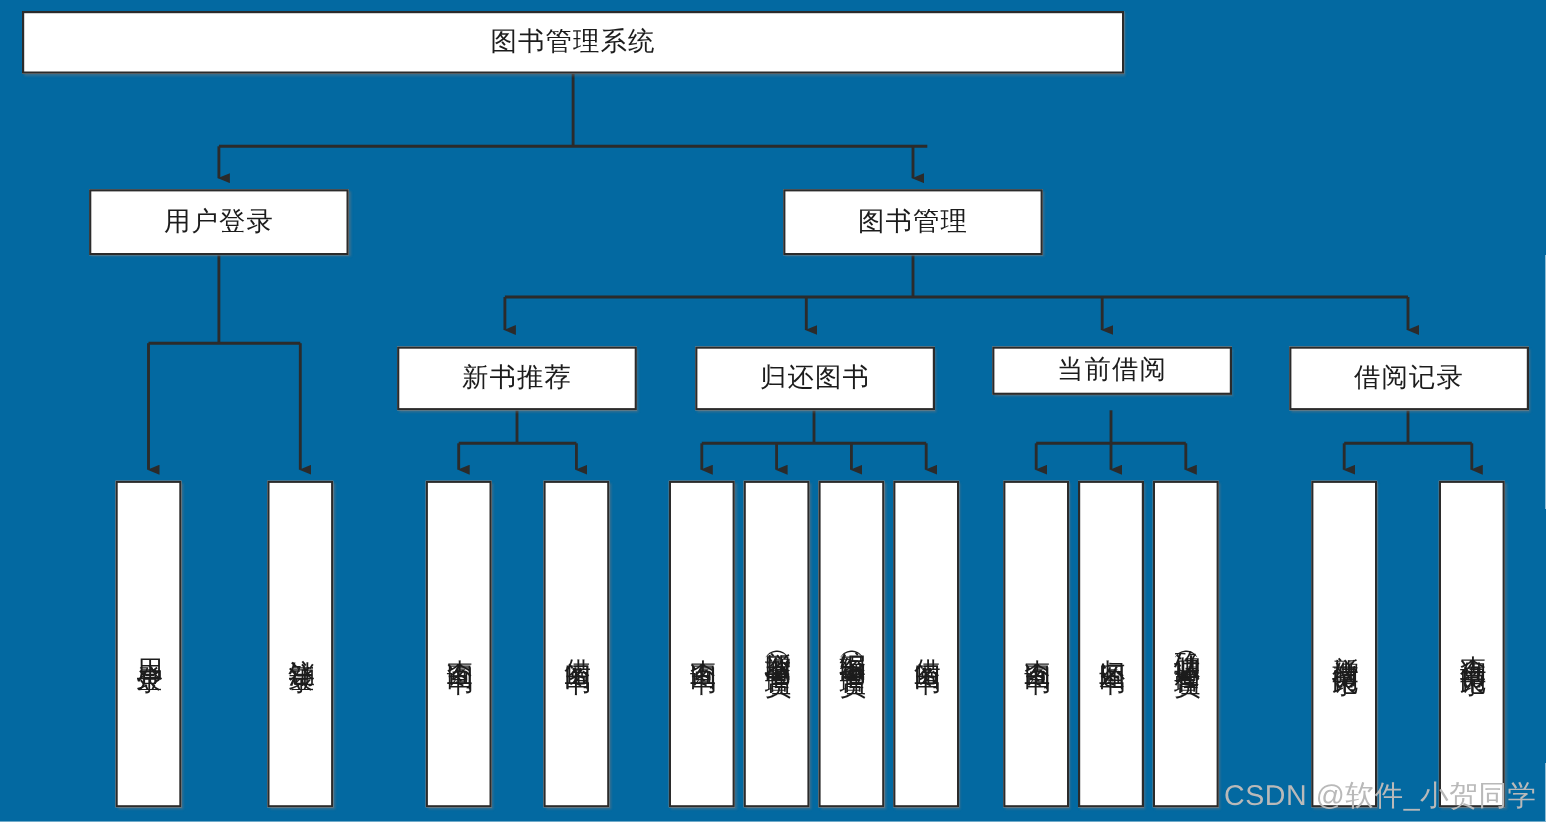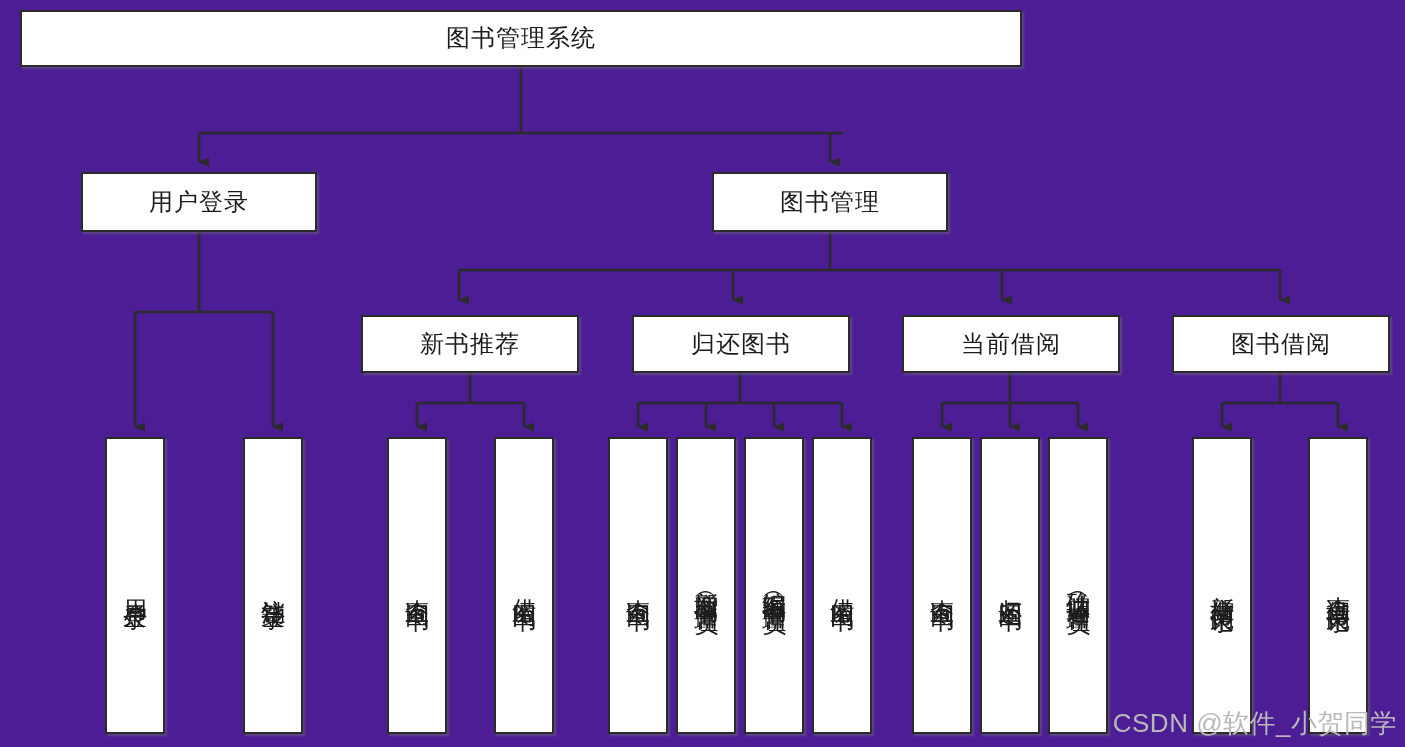--- a/index.html
+++ b/index.html
@@ -8,21 +8,21 @@
     padding: 0;
     background: #ffffff;
   }
   body {
     font-family: "Liberation Sans", "DejaVu Sans", sans-serif;
   }
   #diagram-root {
     position: relative;
     width: 1405px;
     height: 747px;
-    background: #4c1d95;
+    background: #0369a1;
     overflow: hidden;
   }
   #edge-layer {
     position: absolute;
     left: 0;
     top: 0;
     width: 1405px;
     height: 747px;
     pointer-events: none;
   }
@@ -133,25 +133,25 @@
   <div class="node horizontal" style="left:361px; top:315px; width:218px; height:58px;">
     <span class="node-label">新书推荐</span>
   </div>
 
   <div class="node horizontal" style="left:712px; top:172px; width:236px; height:60px;">
     <span class="node-label">图书管理</span>
   </div>
   <div class="node horizontal" style="left:632px; top:315px; width:218px; height:58px;">
     <span class="node-label">归还图书</span>
   </div>
-  <div class="node horizontal" style="left:902px; top:315px; width:218px; height:58px;">
+  <div class="node horizontal" style="left:902px; top:315px; width:218px; height:44px;">
     <span class="node-label">当前借阅</span>
   </div>
   <div class="node horizontal" style="left:1172px; top:315px; width:218px; height:58px;">
-    <span class="node-label">图书借阅</span>
+    <span class="node-label">借阅记录</span>
   </div>
 
   <div class="node vertical" style="left:105px; top:437px; width:60px; height:297px;">
     <span class="node-label">用户登录</span>
   </div>
   <div class="node vertical" style="left:243px; top:437px; width:60px; height:297px;">
     <span class="node-label">注销登录</span>
   </div>
 
   <div class="node vertical" style="left:387px; top:437px; width:60px; height:297px;">

